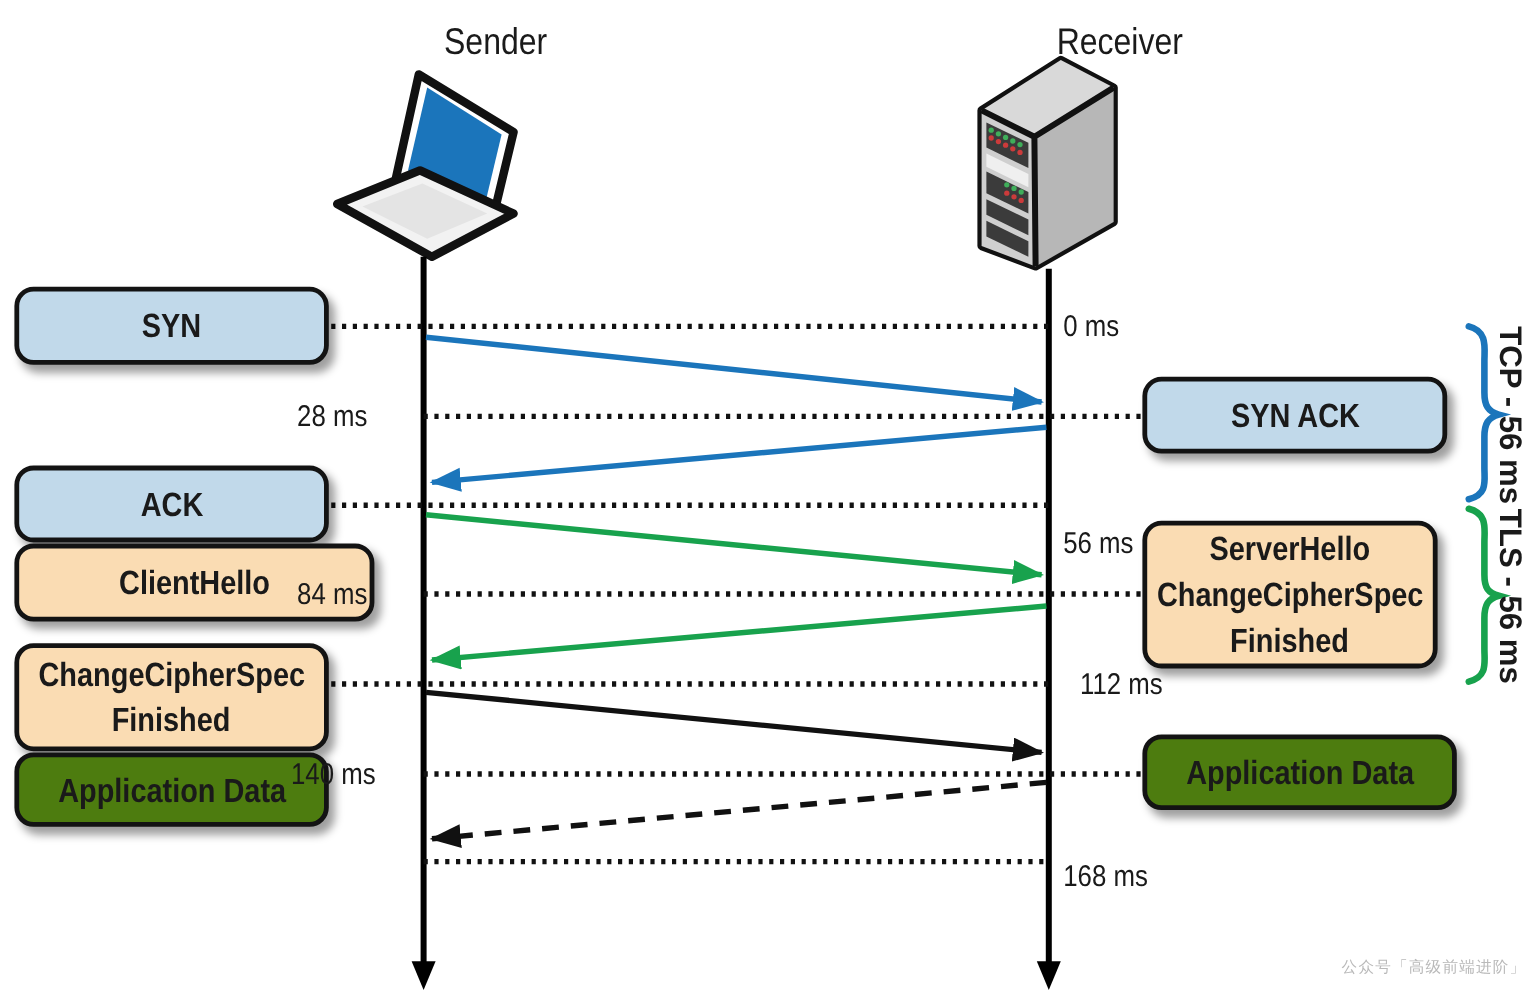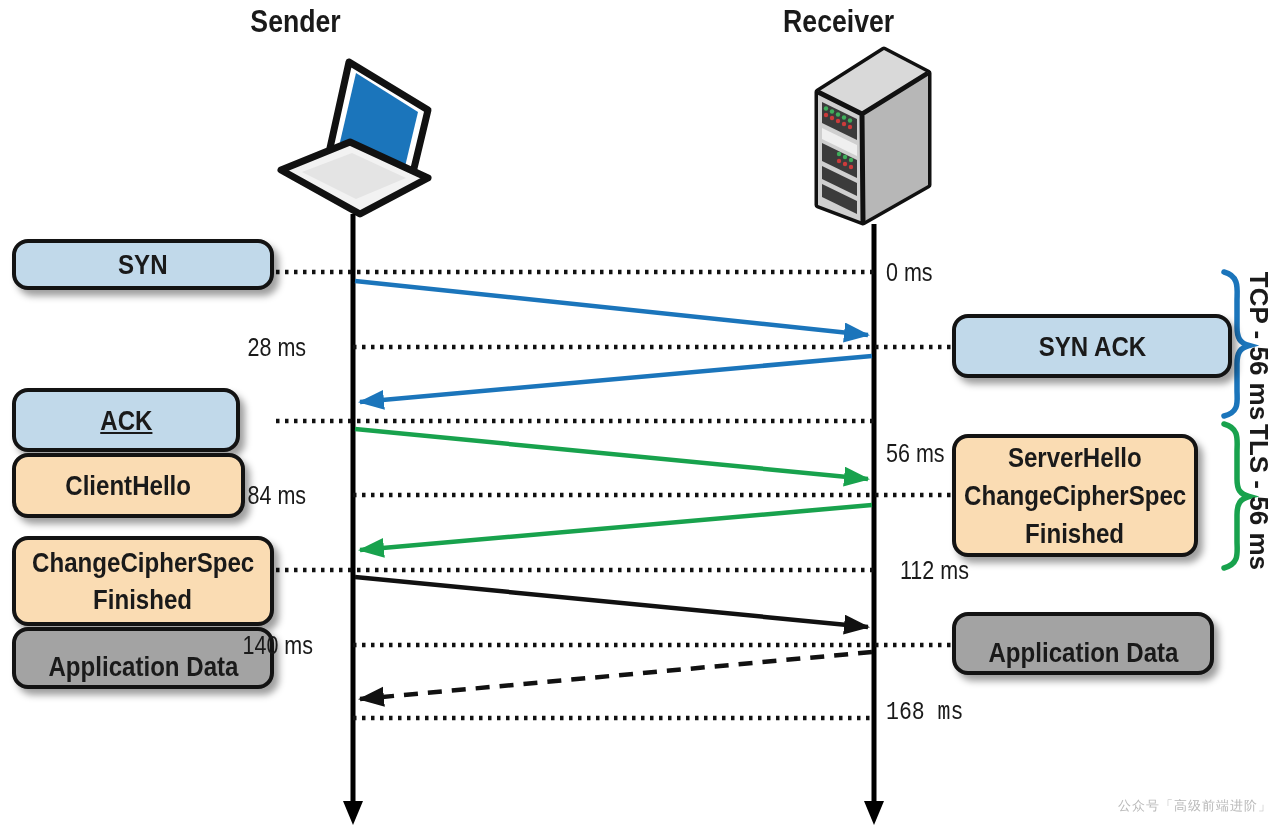--- a/index.html
+++ b/index.html
@@ -3,32 +3,32 @@
 <meta charset="utf-8">
 <style>
   html,body{margin:0;padding:0;}
   body{
     width:1280px;height:826px;position:relative;background:#ffffff;overflow:hidden;
     font-family:"Liberation Sans","DejaVu Sans",sans-serif;color:#1a1a1a;
   }
   #svg-layer{position:absolute;left:0;top:0;width:1280px;height:826px;}
   .cx{display:inline-block;transform:scaleX(.86);transform-origin:50% 50%;white-space:nowrap;}
   .actor-label{
-    position:absolute;width:220px;top:4px;text-align:left;
-    font-size:31px;font-weight:700;letter-spacing:0px;
+    position:absolute;width:220px;top:17px;text-align:right;
+    font-size:31px;font-weight:400;letter-spacing:0px;
   }
   .msg{
     position:absolute;box-sizing:border-box;border:4px solid #131313;border-radius:16px;
     box-shadow:5px 6px 7px rgba(0,0,0,.38);
     display:flex;flex-direction:column;align-items:center;justify-content:center;
     font-size:28px;font-weight:600;line-height:37px;
   }
   .msg.tcp{background:#c1d9ea;}
   .msg.tls{background:#fadcb3;}
-  .msg.data{background:#a3a3a3;justify-content:flex-end;}
+  .msg.data{background:#4d7c0f;}
   .time{position:absolute;font-size:25px;height:30px;line-height:30px;}
   .time-right{left:886px;text-align:center;}
   .time-right .cx{transform-origin:0 50%;}
   .time-left{left:200px;width:144px;text-align:center;}
   .time-left .cx{transform-origin:100% 50%;}
   .brace-label{
     position:absolute;left:1148px;width:222px;height:28px;line-height:28px;
     text-align:center;font-size:26px;font-weight:600;transform:rotate(90deg);
   }
   .watermark{
@@ -123,38 +123,38 @@
            C1240,499 1237,504 1237,515 L1237,541 C1237,552 1240,564 1224,568" fill="none" stroke="#18a24d" stroke-width="5.5" stroke-linecap="round"></path>
 </svg>
 
 <div class="actor-label" style="left:243px;">
   <span class="cx">Sender</span>
 </div>
 <div class="actor-label" style="left:774px;">
   <span class="cx">Receiver</span>
 </div>
 
-<div class="msg tcp" style="left:12px;top:239px;width:262px;height:51px;">
+<div class="msg tcp" style="left:12px;top:239px;width:262px;height:65px;">
   <span class="cx">SYN</span>
 </div>
-<div class="msg tcp" style="left:12px;top:388px;width:228px;height:64px;text-decoration:underline;">
+<div class="msg tcp" style="left:12px;top:388px;width:262px;height:64px;">
   <span class="cx">ACK</span>
 </div>
-<div class="msg tls" style="left:12px;top:453px;width:233px;height:65px;">
+<div class="msg tls" style="left:12px;top:453px;width:300px;height:65px;">
   <span class="cx">ClientHello</span>
 </div>
 <div class="msg tls" style="left:12px;top:536px;width:262px;height:90px;">
   <span class="cx">ChangeCipherSpec</span>
   <span class="cx">Finished</span>
 </div>
 <div class="msg data" style="left:12px;top:627px;width:262px;height:62px;">
   <span class="cx">Application Data</span>
 </div>
 
-<div class="msg tcp" style="left:952px;top:314px;width:280px;height:64px;">
+<div class="msg tcp" style="left:952px;top:314px;width:254px;height:64px;">
   <span class="cx">SYN ACK</span>
 </div>
 <div class="msg tls" style="left:952px;top:434px;width:246px;height:123px;line-height:38px;">
   <span class="cx">ServerHello</span>
   <span class="cx">ChangeCipherSpec</span>
   <span class="cx">Finished</span>
 </div>
 <div class="msg data" style="left:952px;top:612px;width:262px;height:63px;">
   <span class="cx">Application Data</span>
 </div>
@@ -170,21 +170,21 @@
 </div>
 <div class="time time-left" style="top:480px;">
   <span class="cx">84 ms</span>
 </div>
 <div class="time time-right" style="top:555px;margin-left:14px;">
   <span class="cx">112 ms</span>
 </div>
 <div class="time time-left" style="top:630px;">
   <span class="cx">140 ms</span>
 </div>
-<div class="time time-right" style="top:698px;font-family:Liberation Mono, monospace;">
+<div class="time time-right" style="top:715px;">
   <span class="cx">168 ms</span>
 </div>
 
 <div class="brace-label" style="top:332px;">
   <span>TCP - 56 ms</span>
 </div>
 <div class="brace-label" style="top:483px;">
   <span>TLS - 56 ms</span>
 </div>
 

